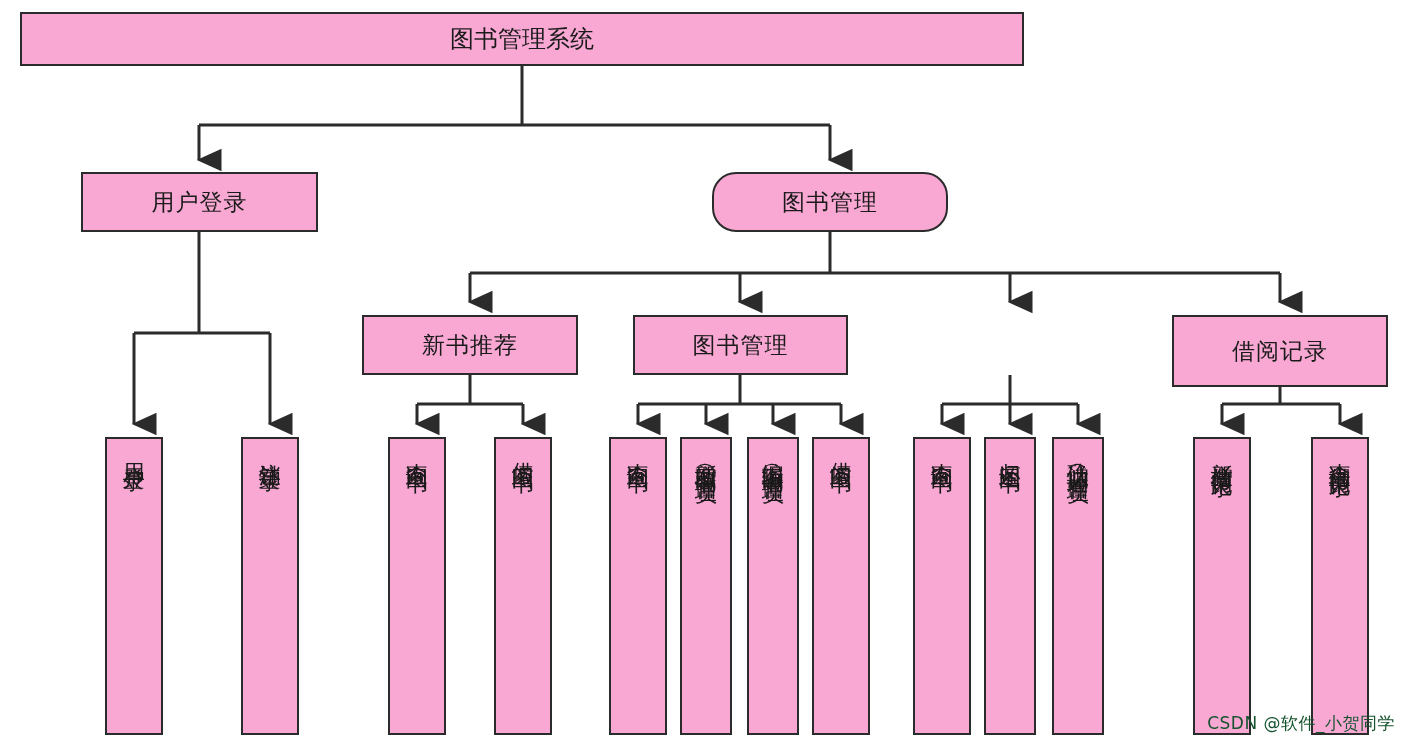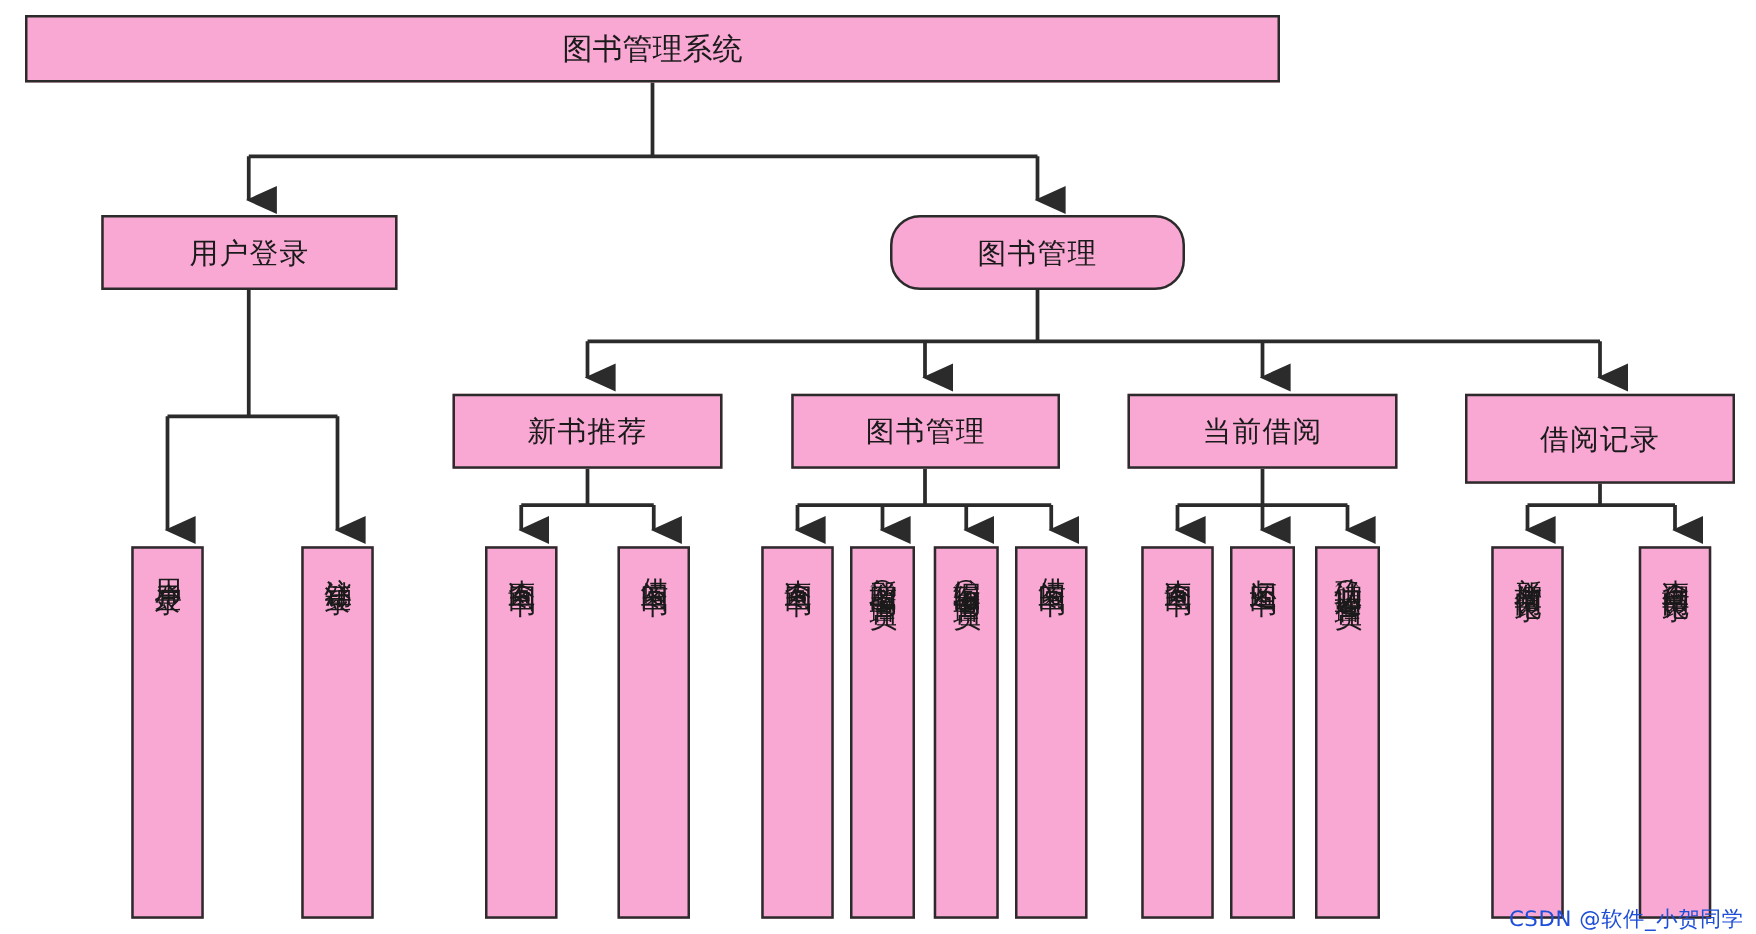--- a/index.html
+++ b/index.html
@@ -59,23 +59,23 @@
     white-space: nowrap;
     display: block;
   }
   .htext {
     white-space: nowrap;
     display: block;
   }
   .watermark {
     position: absolute;
     right: 10px;
-    bottom: 0;
+    bottom: 12px;
     font-size: 17px;
-    color: #1d4ed8;
+    color: #14532d;
     white-space: nowrap;
     z-index: 3;
     letter-spacing: 0.5px;
   }
 </style>
 </head>
 <body>
 
 <div id="canvas">
 
@@ -139,23 +139,20 @@
   <div class="node horiz" style="left:712px; top:172px; width:236px; height:60px;border-radius:24px;">
     <span class="htext">图书管理</span>
   </div>
 
   <div class="node horiz" style="left:362px; top:315px; width:216px; height:60px;">
     <span class="htext">新书推荐</span>
   </div>
   <div class="node horiz" style="left:633px; top:315px; width:215px; height:60px;">
     <span class="htext">图书管理</span>
   </div>
-  <div class="node horiz" style="left:902px; top:315px; width:216px; height:60px;">
-    <span class="htext">当前借阅</span>
-  </div>
   <div class="node horiz" style="left:1172px; top:315px; width:216px; height:72px;">
     <span class="htext">借阅记录</span>
   </div>
 
   <div class="node leaf" style="left:105px; top:437px; width:58px; height:298px;">
     <span class="vtext">用户登录</span>
   </div>
   <div class="node leaf" style="left:241px; top:437px; width:58px; height:298px;">
     <span class="vtext">注销登录</span>
   </div>

